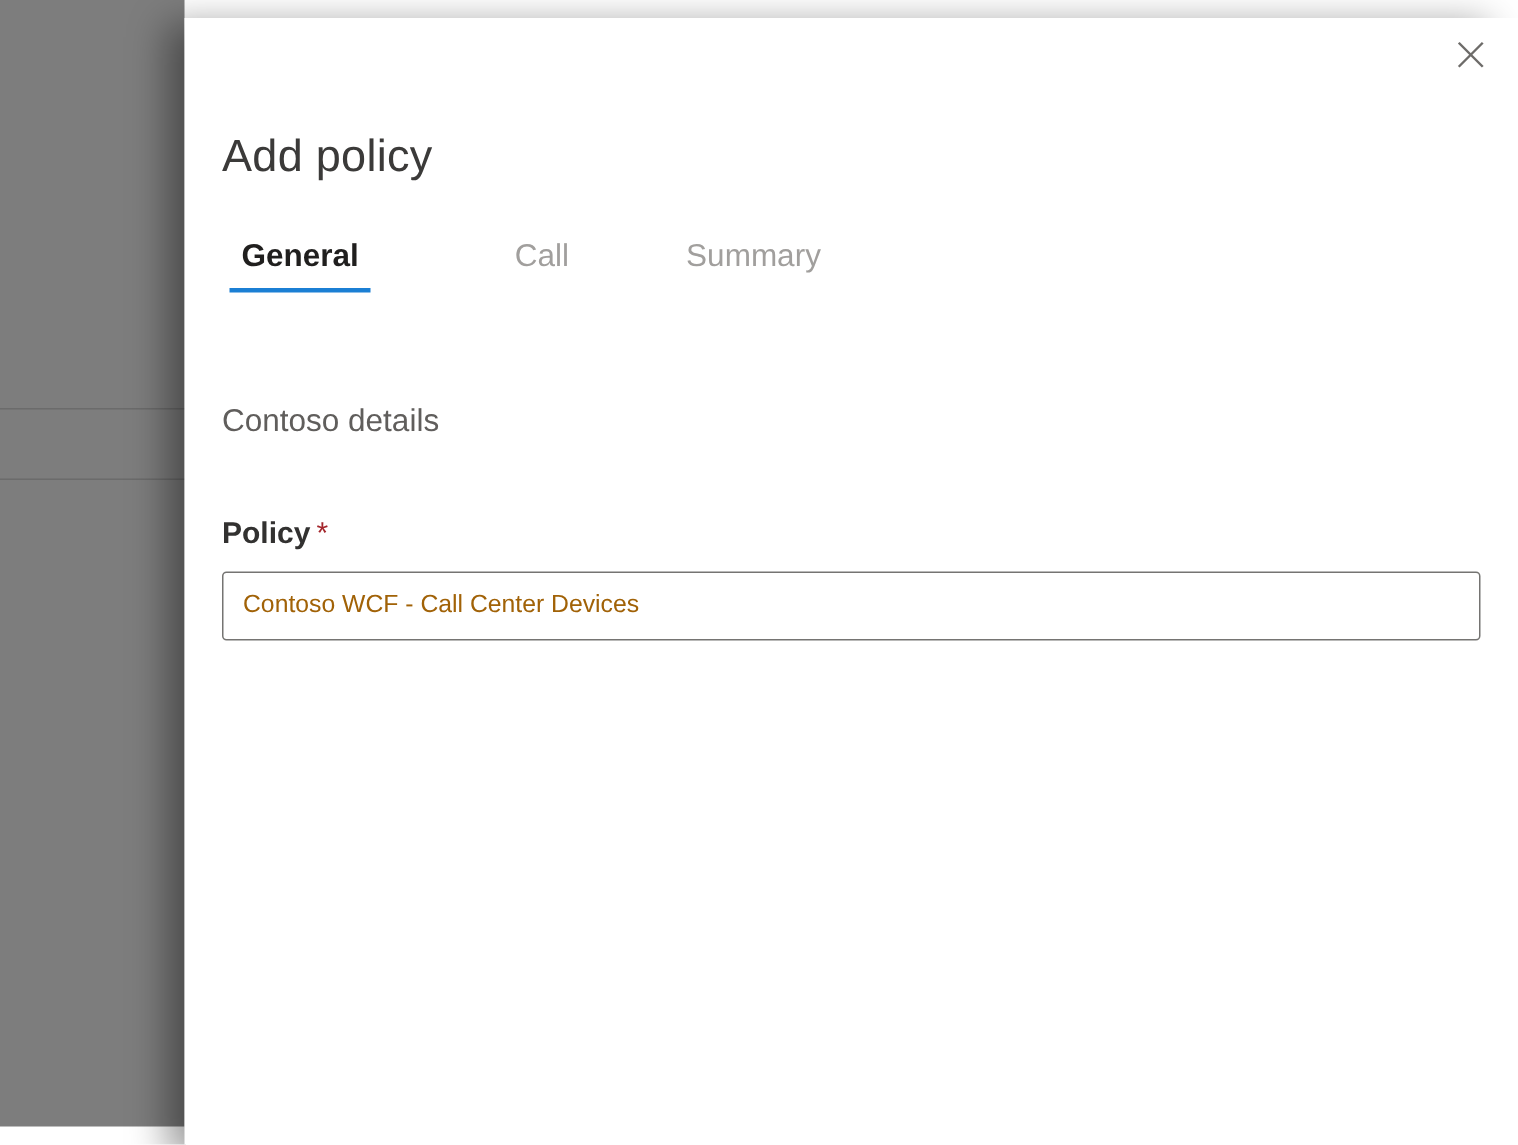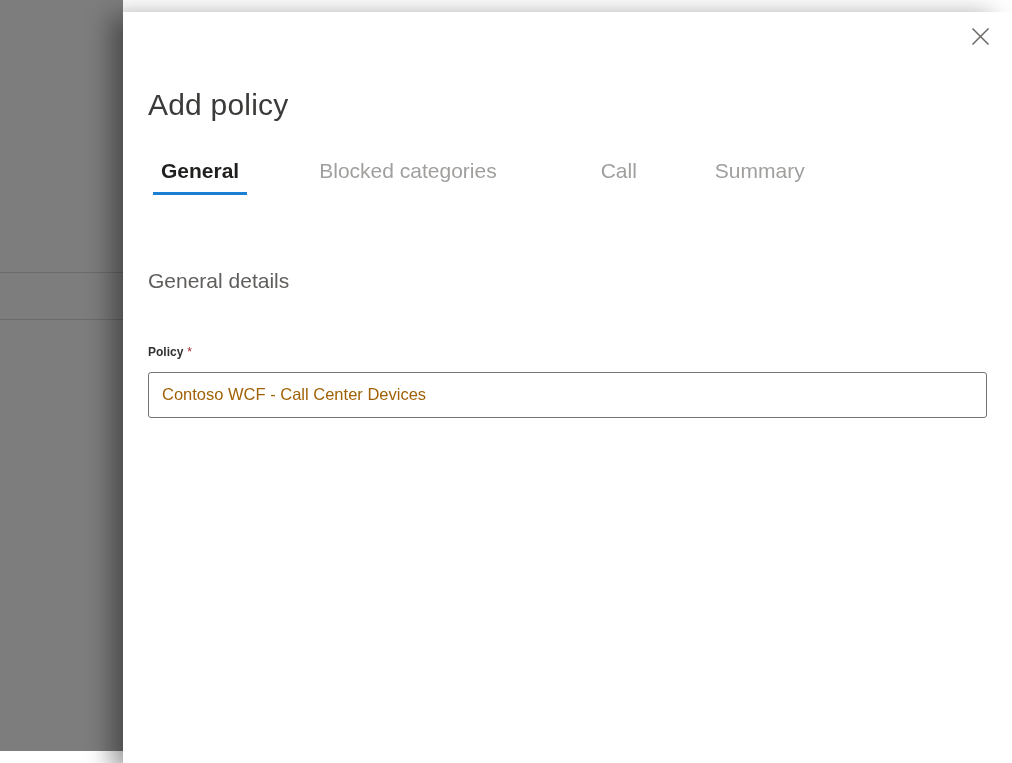--- a/index.html
+++ b/index.html
@@ -86,21 +86,21 @@
   }
   .instruction {
     margin-top: 42px;
     font-size: 17px;
     font-weight: 400;
     color: #605e5c;
   }
 
   .field-label {
     margin-top: 52px;
-    font-size: 12px;
+    font-size: 20px;
     font-weight: 700;
     color: #323130;
   }
   .required-marker {
     color: #a4262c;
     font-weight: 400;
     margin-left: 4px;
   }
   .policy-input {
     display: block;
@@ -135,26 +135,25 @@
         <line x1="18.5" y1="2.5" x2="2.5" y2="18.5" stroke="#6d6b69" stroke-width="1.6"></line>
       </svg>
     </button>
 
     <div class="flyout-content">
 
       <h1 class="panel-title">Add policy</h1>
 
       <div class="tabs">
         <div class="tab t0 active">General</div>
-        <div class="tab t1">Blocked categories</div>
         <div class="tab t2">Call</div>
         <div class="tab t3">Summary</div>
       </div>
 
-      <h2 class="section-title">General details</h2>
+      <h2 class="section-title">Contoso details</h2>
 
 
       <div class="field-label">
         <span>Policy</span><span class="required-marker">*</span>
       </div>
 
       <input class="policy-input" type="text" value="Contoso WCF - Call Center Devices" style="">
 
     </div>
   </div>

